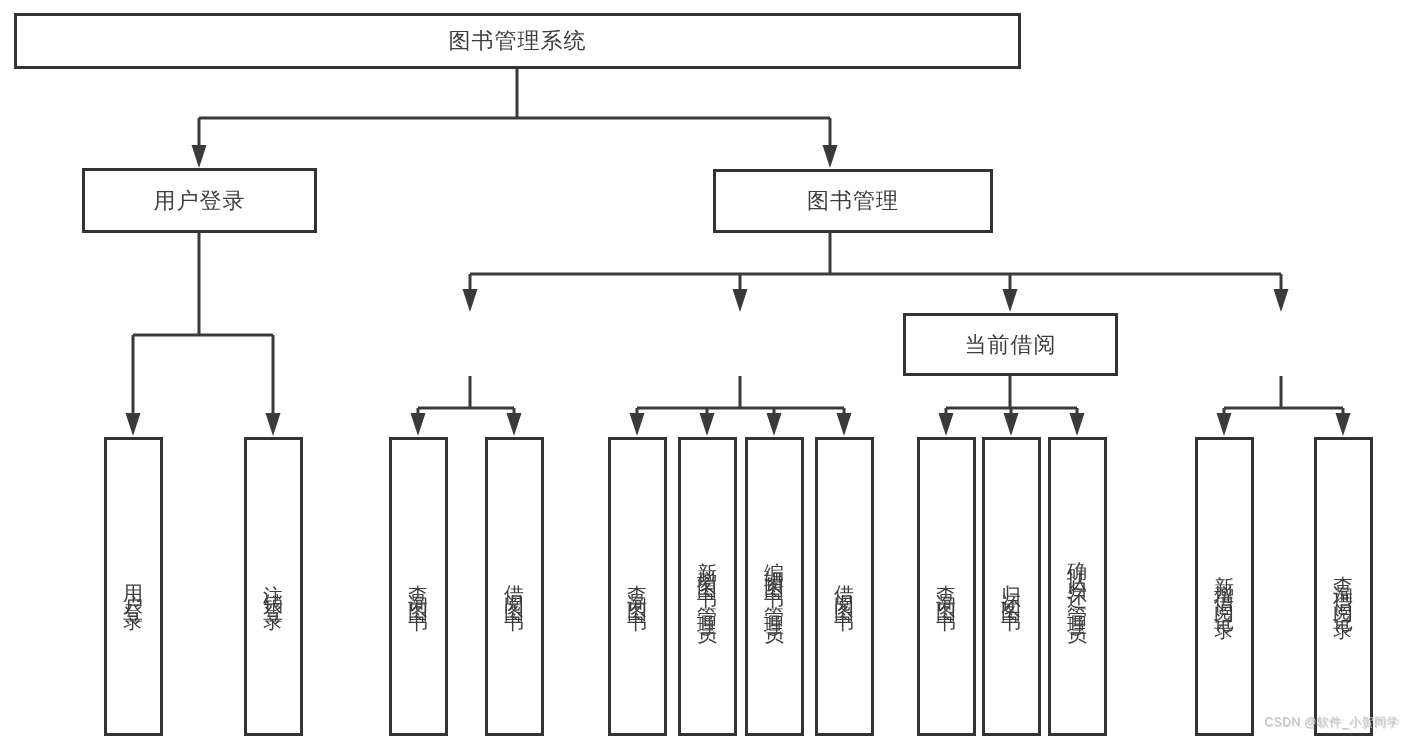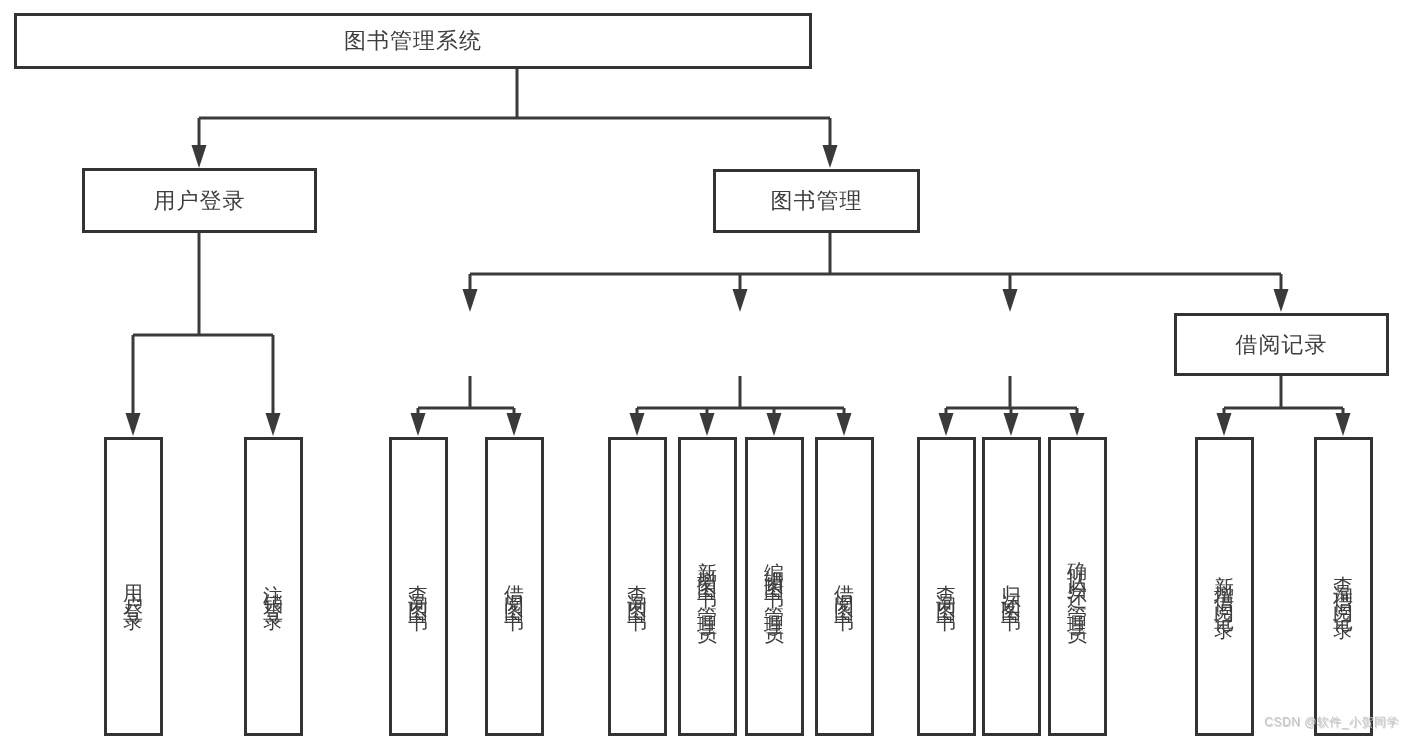--- a/index.html
+++ b/index.html
@@ -97,33 +97,33 @@
       <polygon points="774,436 766.5,413 781.5,413"></polygon>
       <polygon points="844,436 836.5,413 851.5,413"></polygon>
       <polygon points="946,436 938.5,413 953.5,413"></polygon>
       <polygon points="1011,436 1003.5,413 1018.5,413"></polygon>
       <polygon points="1077,436 1069.5,413 1084.5,413"></polygon>
       <polygon points="1224,436 1216.5,413 1231.5,413"></polygon>
       <polygon points="1343,436 1335.5,413 1350.5,413"></polygon>
     </g>
   </svg>
 
-  <div class="node h-node" style="left:14px; top:13px; width:798px; height:56px;">
+  <div class="node h-node" style="left:14px; top:13px; width:1007px; height:56px;">
     <span>图书管理系统</span>
   </div>
 
   <div class="node h-node" style="left:82px; top:168px; width:235px; height:65px;">
     <span>用户登录</span>
   </div>
-  <div class="node h-node" style="left:713px; top:169px; width:207px; height:64px;">
+  <div class="node h-node" style="left:713px; top:169px; width:280px; height:64px;">
     <span>图书管理</span>
   </div>
 
-  <div class="node h-node" style="left:1174px; top:313px; width:215px; height:63px;">
-    <span>借阅记录</span>
+  <div class="node h-node" style="left:903px; top:313px; width:215px; height:63px;">
+    <span>当前借阅</span>
   </div>
 
   <div class="node v-node" style="left:104px; top:437px; width:59px; height:299px;">
     <span class="vtext">用户登录</span>
   </div>
   <div class="node v-node" style="left:244px; top:437px; width:59px; height:299px;">
     <span class="vtext">注销登录</span>
   </div>
 
   <div class="node v-node" style="left:389px; top:437px; width:59px; height:299px;">

